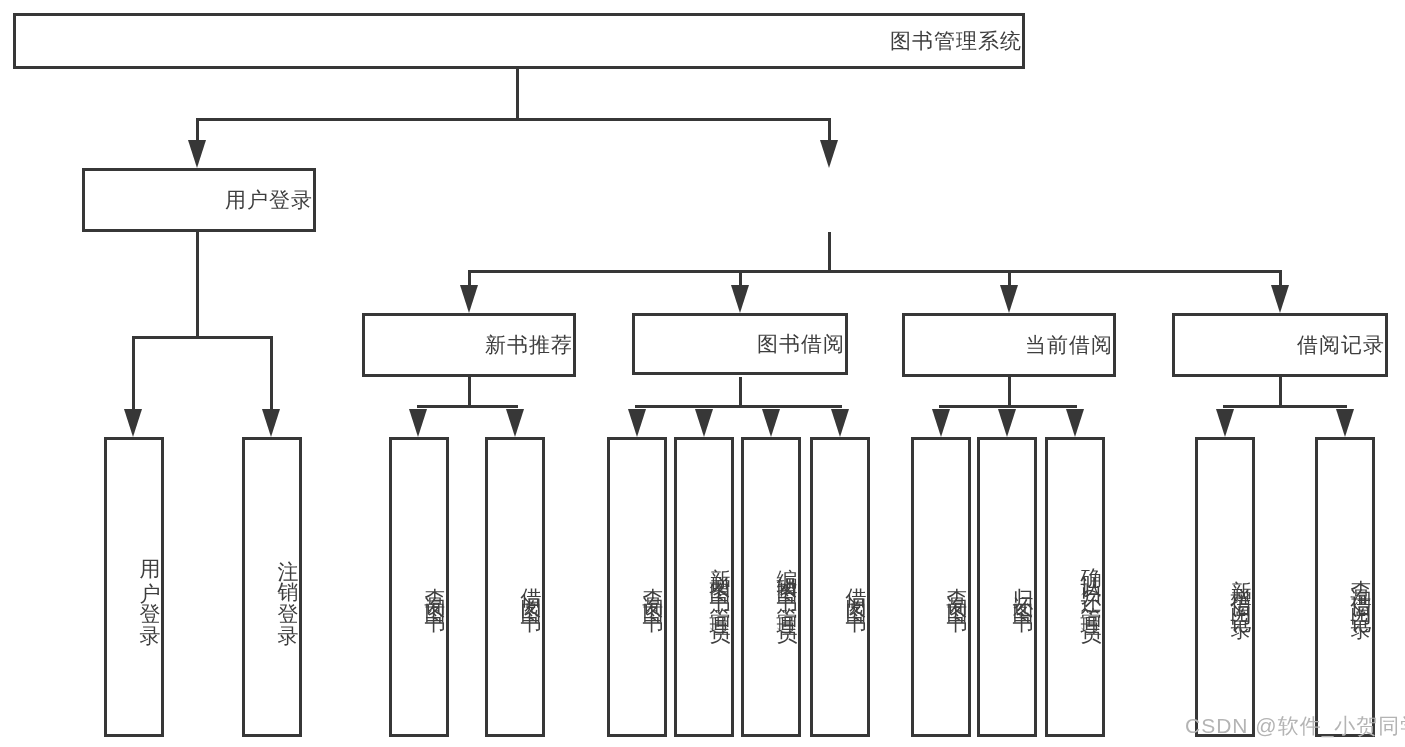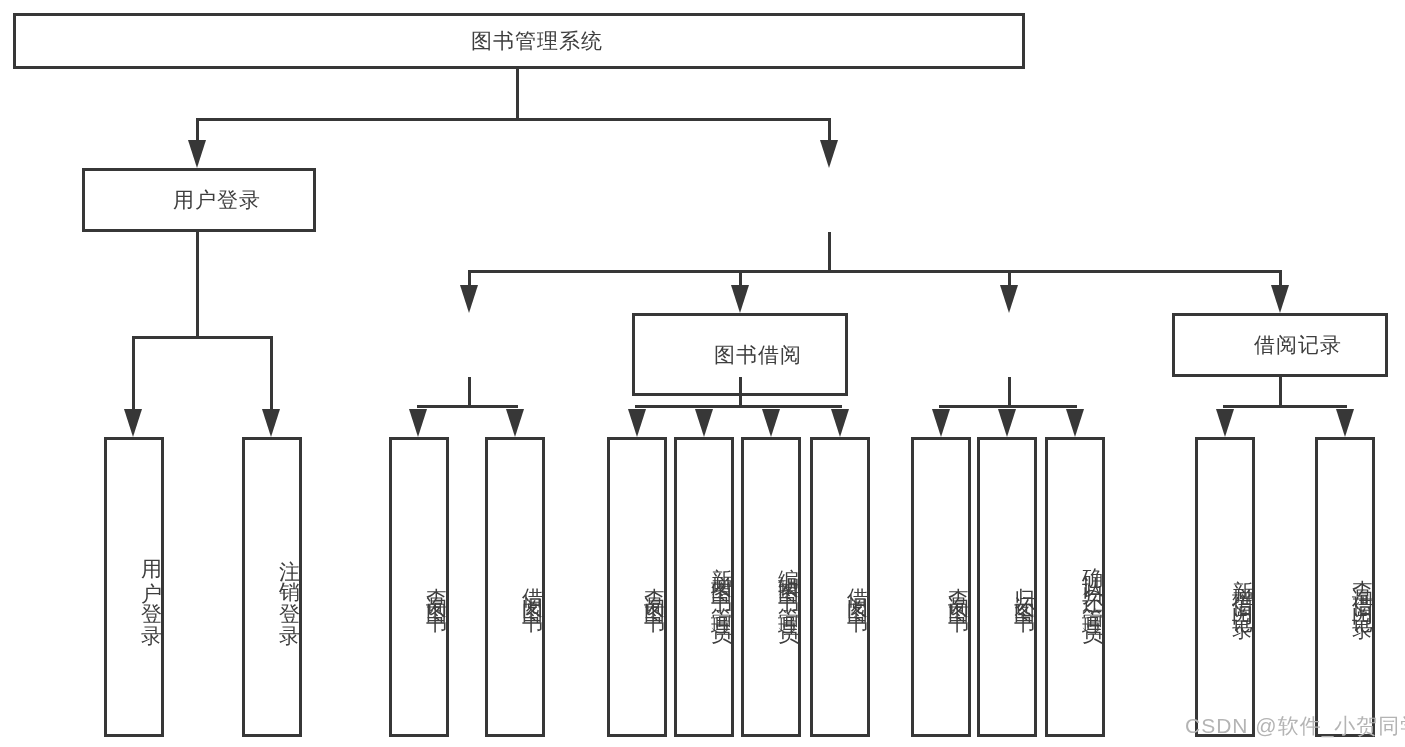--- a/index.html
+++ b/index.html
@@ -17,21 +17,21 @@
     color:var(--text);
     overflow:hidden;
   }
   .box{
     position:absolute;
     box-sizing:border-box;
     border:3px solid var(--line);
     background:#fff;
     display:flex;
     align-items:center;
-    justify-content:center;
+    justify-content:flex-end;
     font-size:21px;
     color:var(--text);
     letter-spacing:1px;
     padding-left:36px;
   }
   .vbox span{
     writing-mode:vertical-rl;
     text-orientation:mixed;
     letter-spacing:8px;
     line-height:1;
@@ -93,22 +93,28 @@
   <div class="hline" style="left:468px;top:270px;width:814px"></div>
   <div class="vline" style="left:468px;top:270px;height:17px"></div>
   <div class="arrow" style="left:460px;top:285px"></div>
   <div class="vline" style="left:739px;top:270px;height:17px"></div>
   <div class="arrow" style="left:731px;top:285px"></div>
   <div class="vline" style="left:1008px;top:270px;height:17px"></div>
   <div class="arrow" style="left:1000px;top:285px"></div>
   <div class="vline" style="left:1279px;top:270px;height:17px"></div>
   <div class="arrow" style="left:1271px;top:285px"></div>
 
-  <div class="box" style="left:632px;top:313px;width:216px;height:83px">
+  <div class="box" style="left:362px;top:313px;width:214px;height:64px">
+    <span>新书推荐</span>
+  </div>
+  <div class="box" style="left:632px;top:313px;width:216px;height:62px">
     <span>图书借阅</span>
+  </div>
+  <div class="box" style="left:902px;top:313px;width:214px;height:64px">
+    <span>当前借阅</span>
   </div>
   <div class="box" style="left:1172px;top:313px;width:216px;height:64px">
     <span>借阅记录</span>
   </div>
 
   <div class="vline" style="left:468px;top:377px;height:29px"></div>
   <div class="hline" style="left:417px;top:405px;width:101px"></div>
   <div class="arrow" style="left:409px;top:409px"></div>
   <div class="arrow" style="left:506px;top:409px"></div>
 

